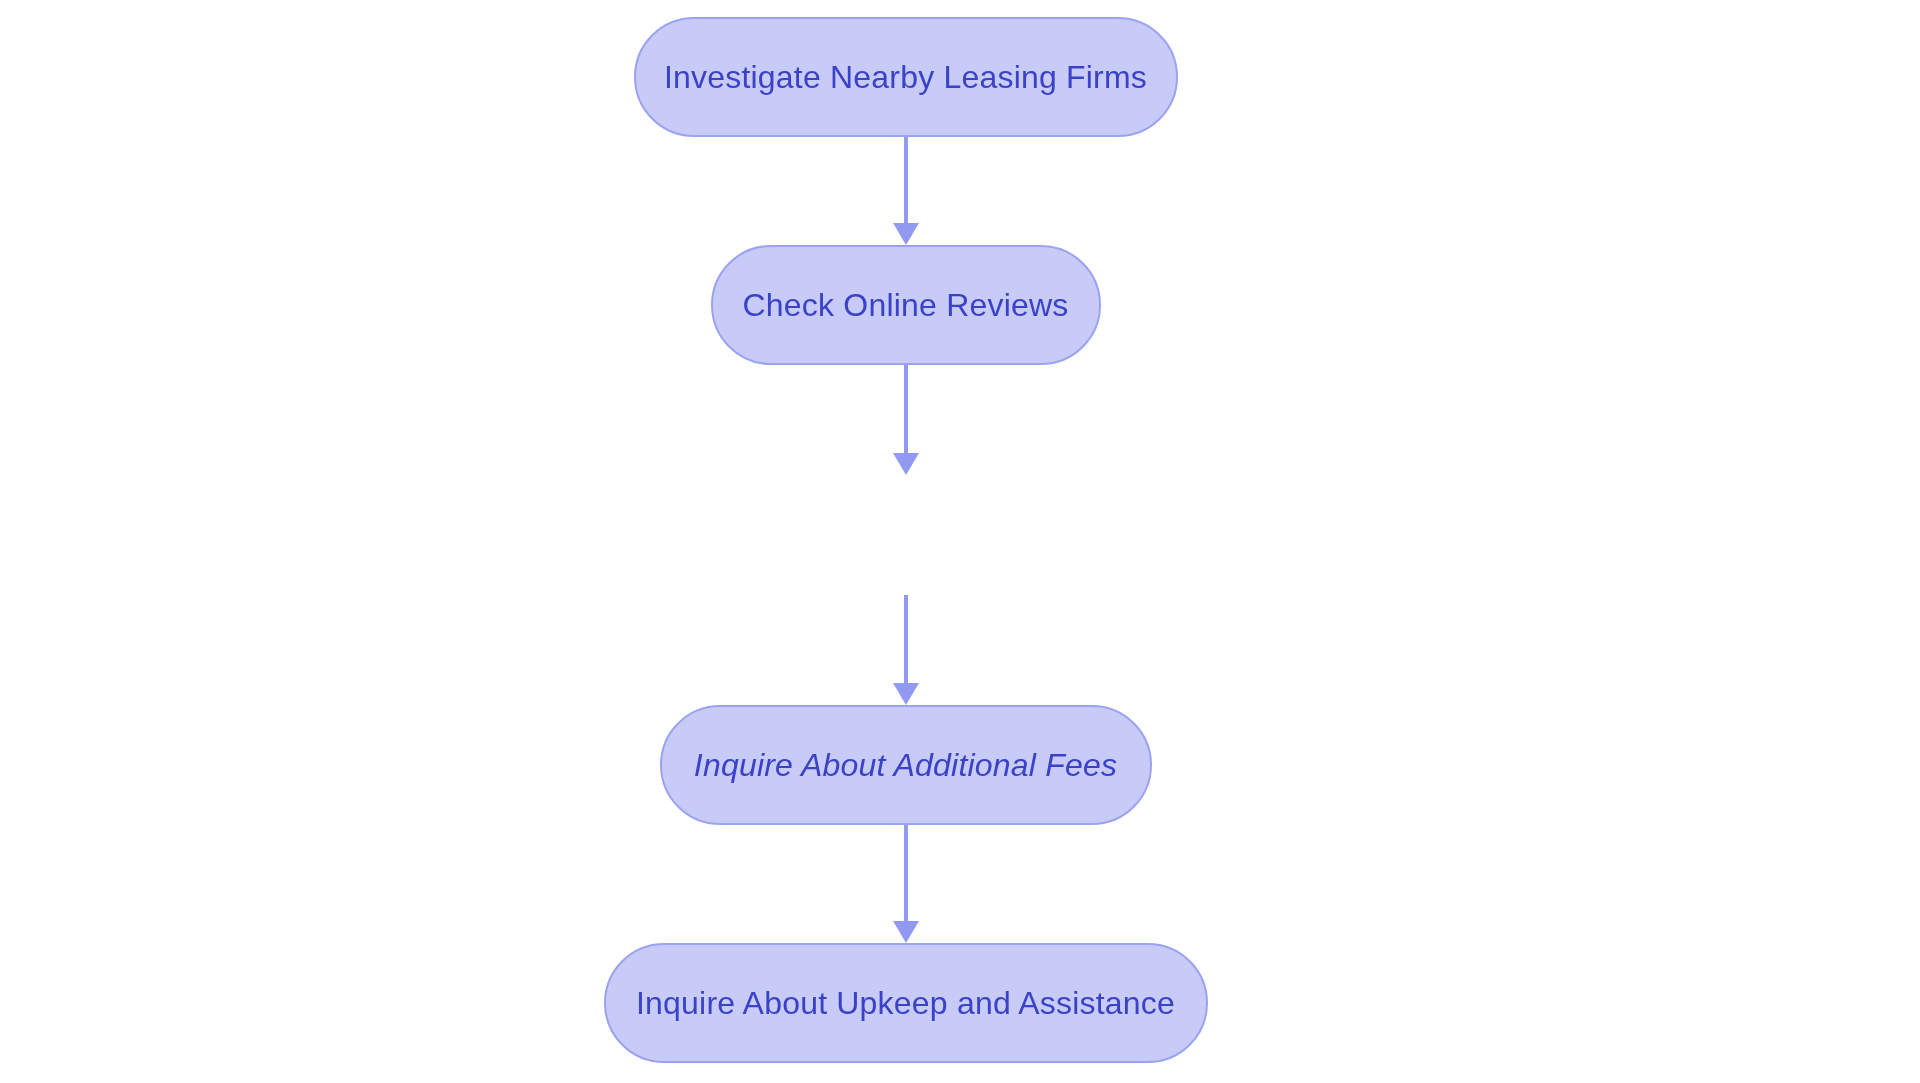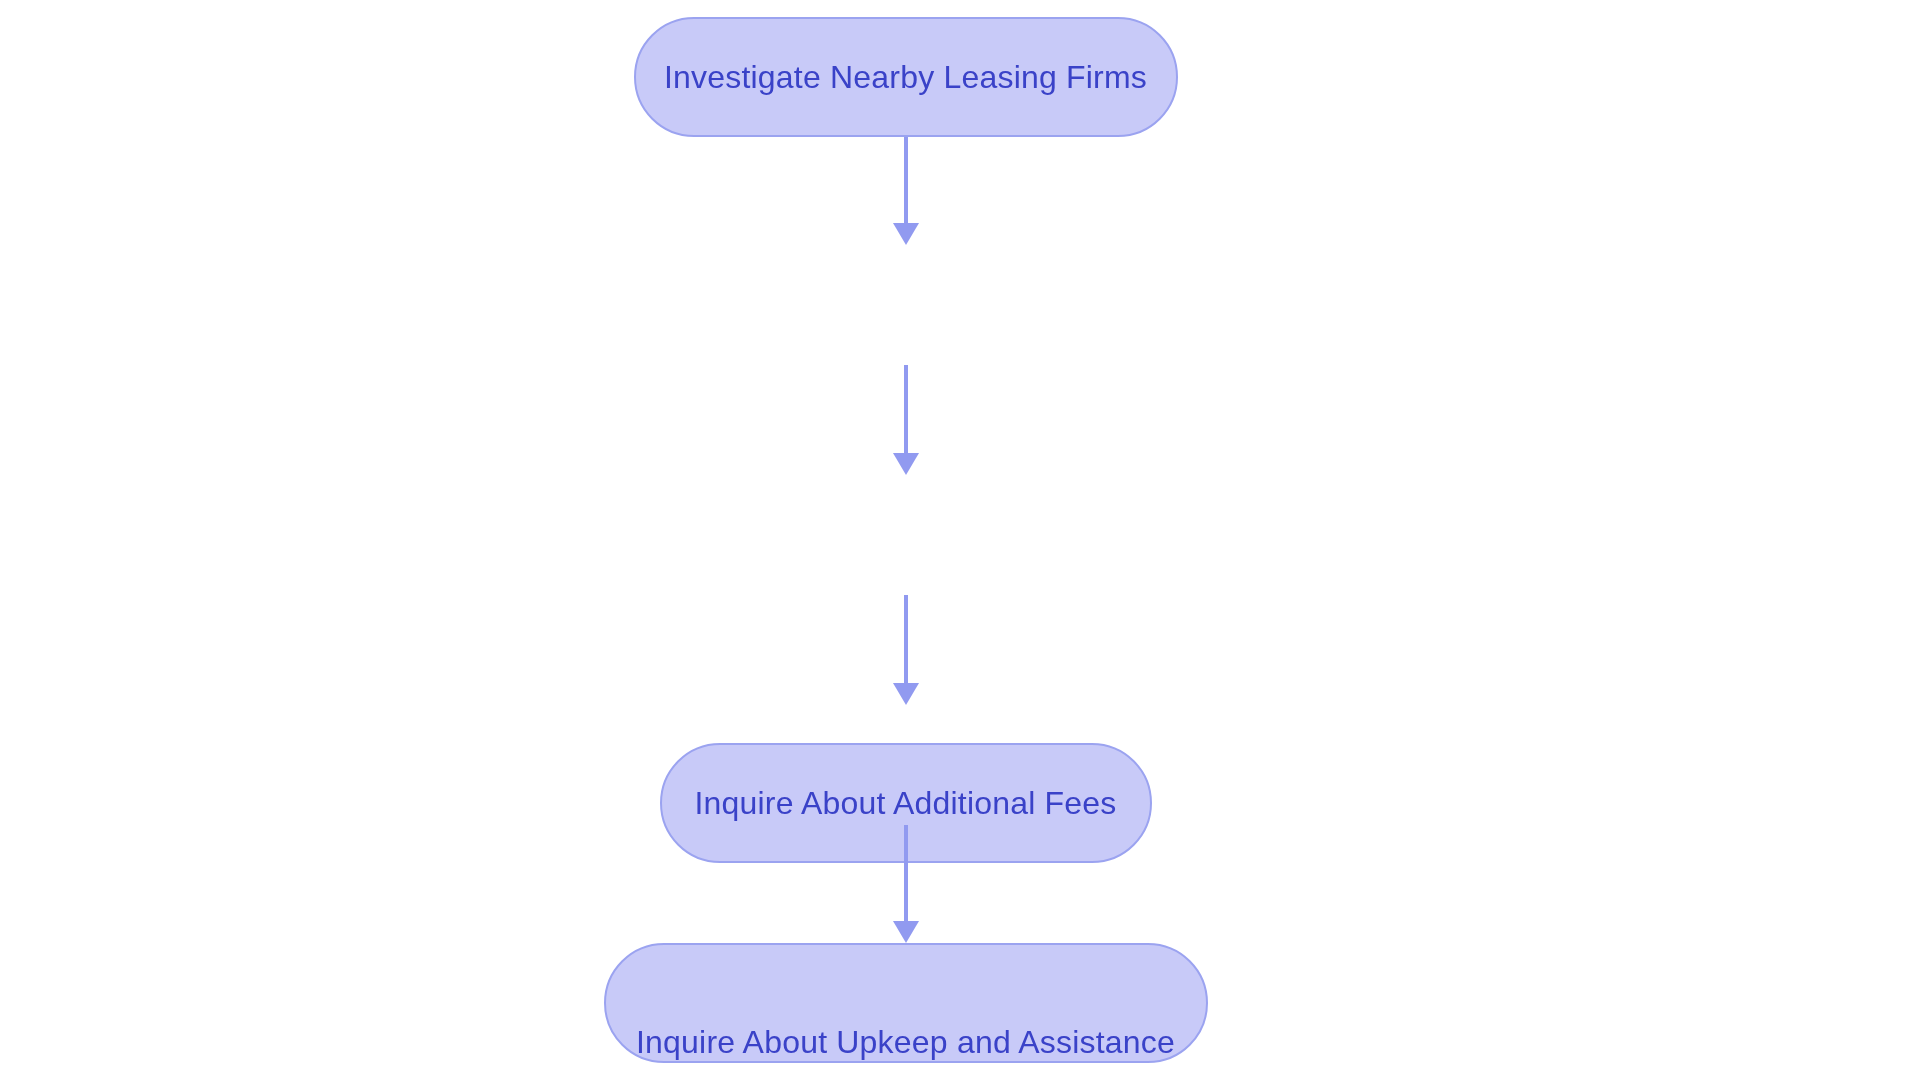--- a/index.html
+++ b/index.html
@@ -38,22 +38,22 @@
   .node-label {
     color: var(--node-text);
     font-size: 32px;
     font-weight: 400;
     letter-spacing: 0.2px;
     white-space: nowrap;
   }
   .node-0 { top: 17px;  width: 544px; }
   .node-1 { top: 245px; width: 390px; }
   .node-2 { top: 475px; width: 316px; }
-  .node-3 { top: 743px; width: 492px; }
-  .node-4 { top: 943px; width: 604px; align-items: flex-end; }
+  .node-3 { top: 705px; width: 492px; font-style: italic; }
+  .node-4 { top: 943px; width: 604px; }
 
   .arrow {
     position: absolute;
     left: 50%;
     transform: translateX(-50%);
     width: 26px;
     display: flex;
     flex-direction: column;
     align-items: center;
   }
@@ -81,20 +81,23 @@
 
   <div class="node node-0">
     <span class="node-label">Investigate Nearby Leasing Firms</span>
   </div>
 
   <div class="arrow arrow-0">
     <div class="arrow-line"></div>
     <div class="arrow-head"></div>
   </div>
 
+  <div class="node node-1">
+    <span class="node-label">Check Online Reviews</span>
+  </div>
 
   <div class="arrow arrow-1">
     <div class="arrow-line"></div>
     <div class="arrow-head"></div>
   </div>
 
 
   <div class="arrow arrow-2">
     <div class="arrow-line"></div>
     <div class="arrow-head"></div>

